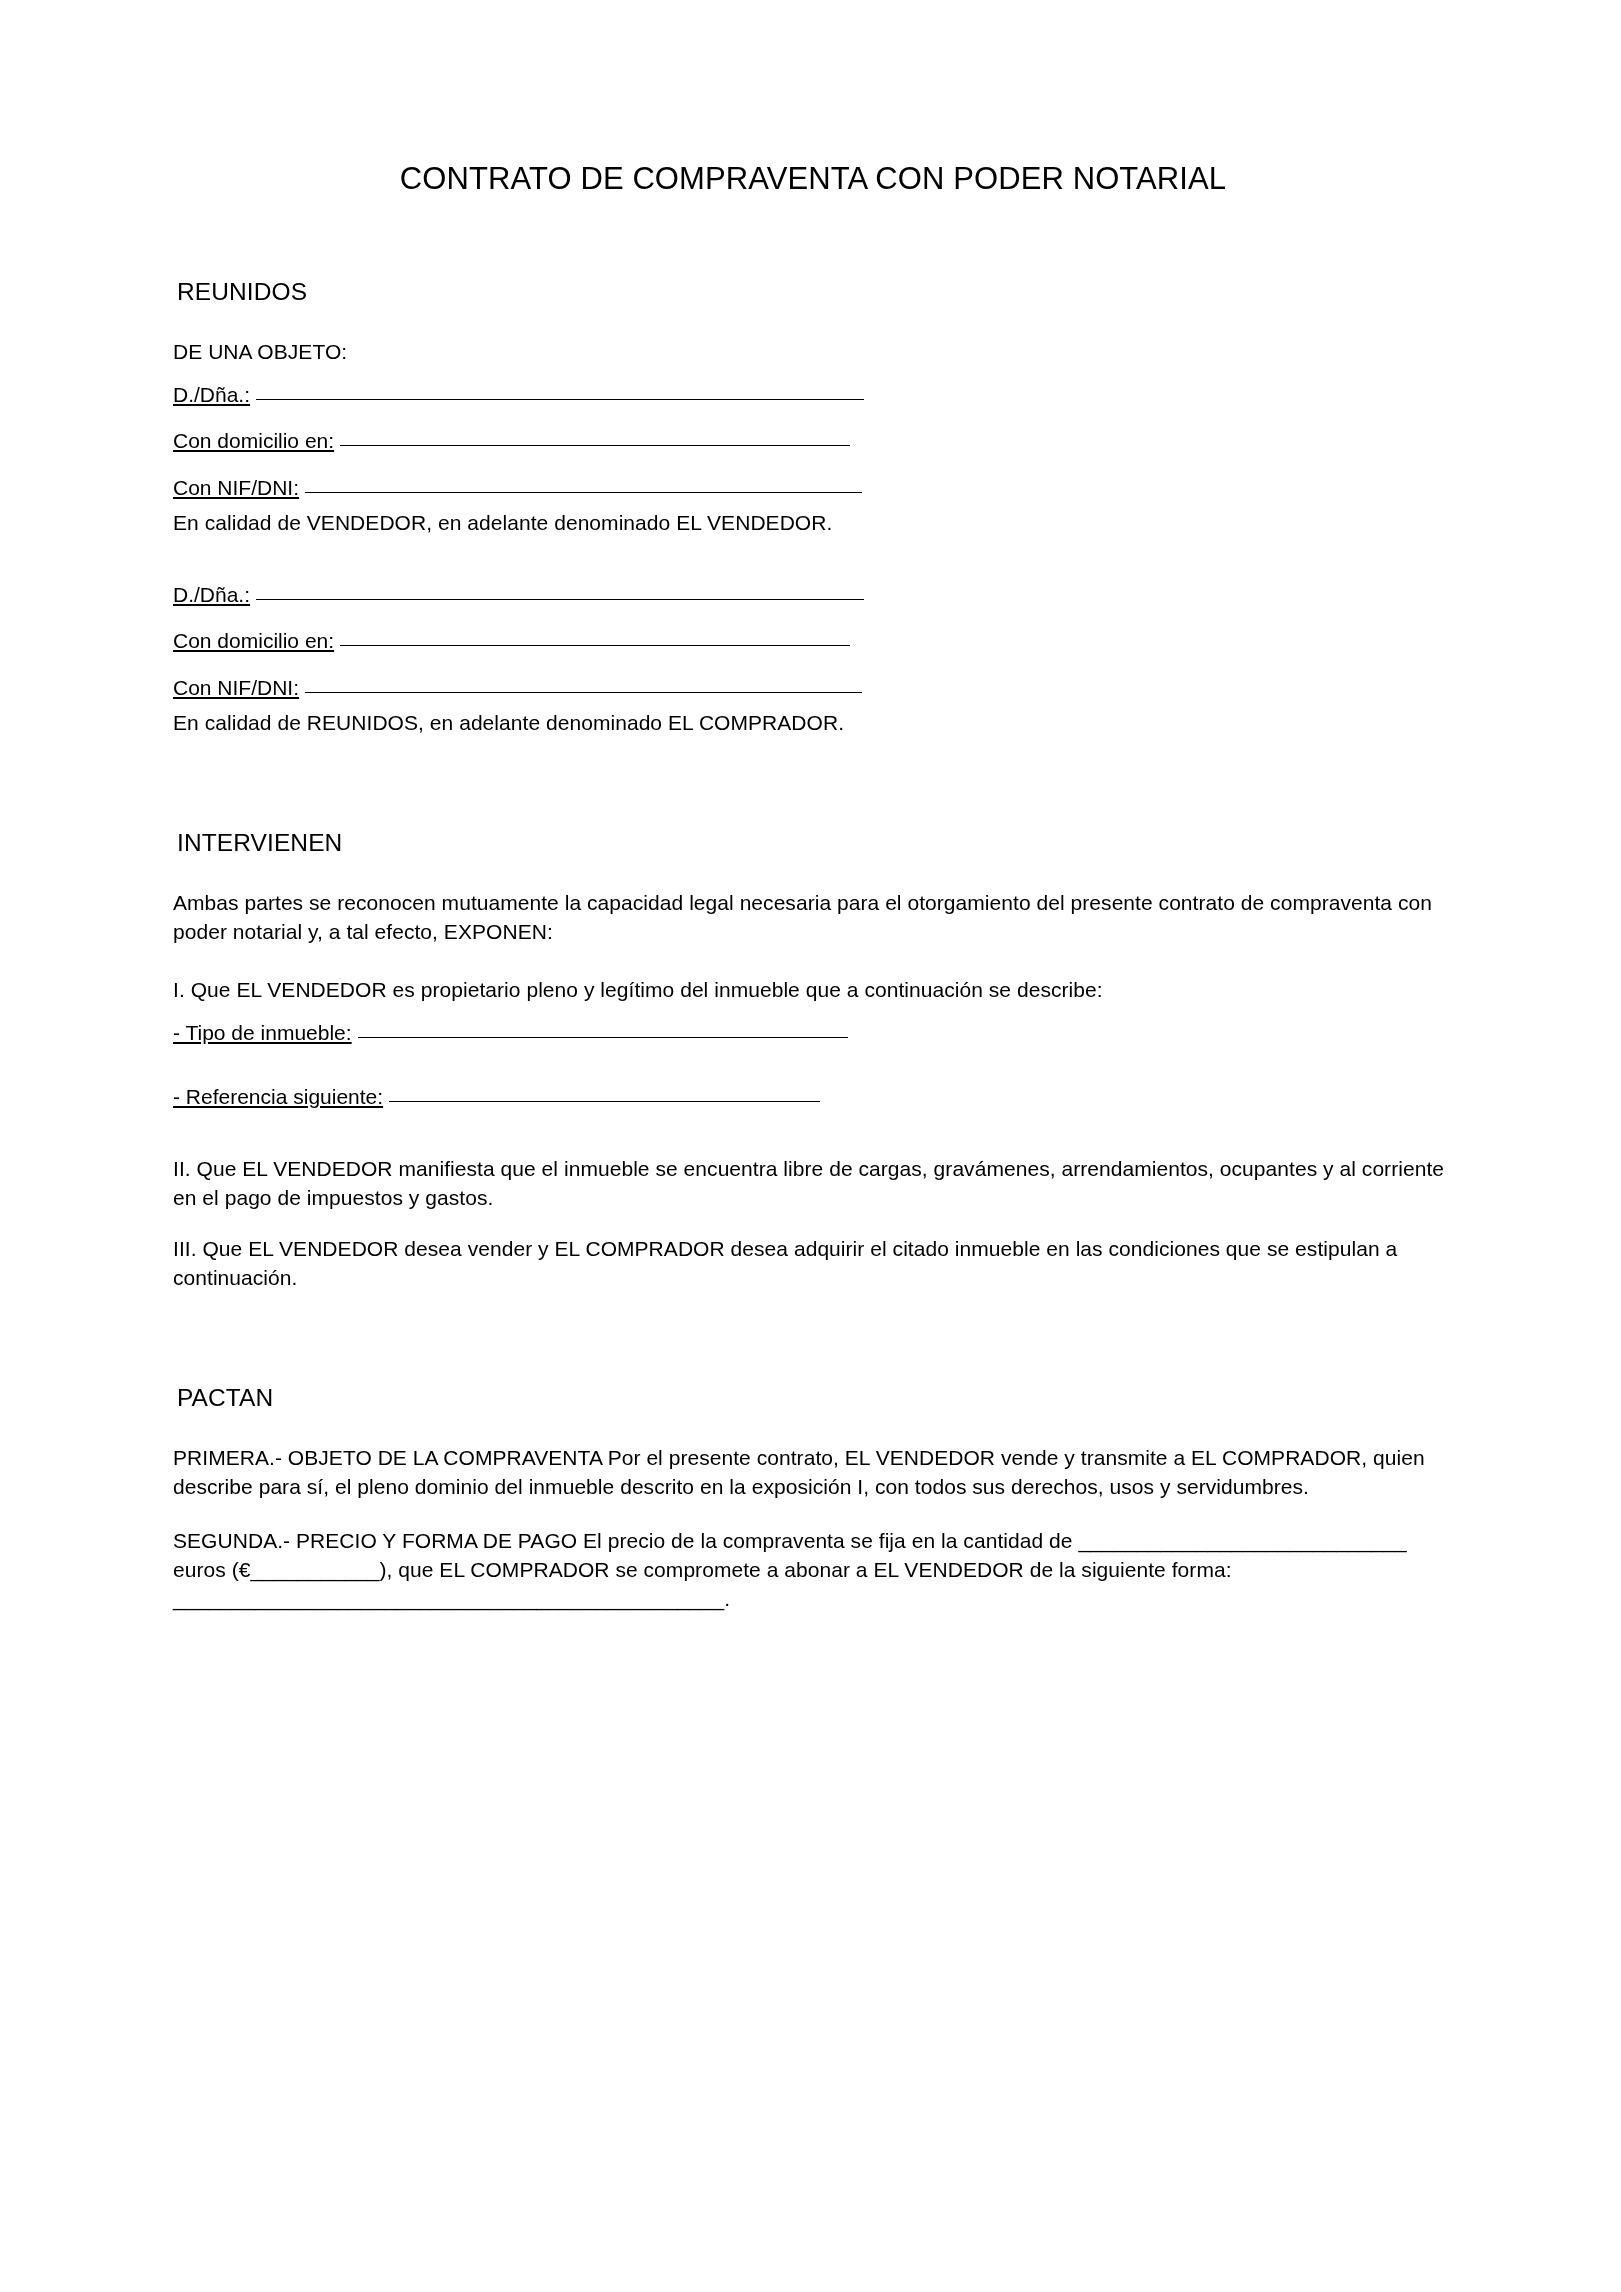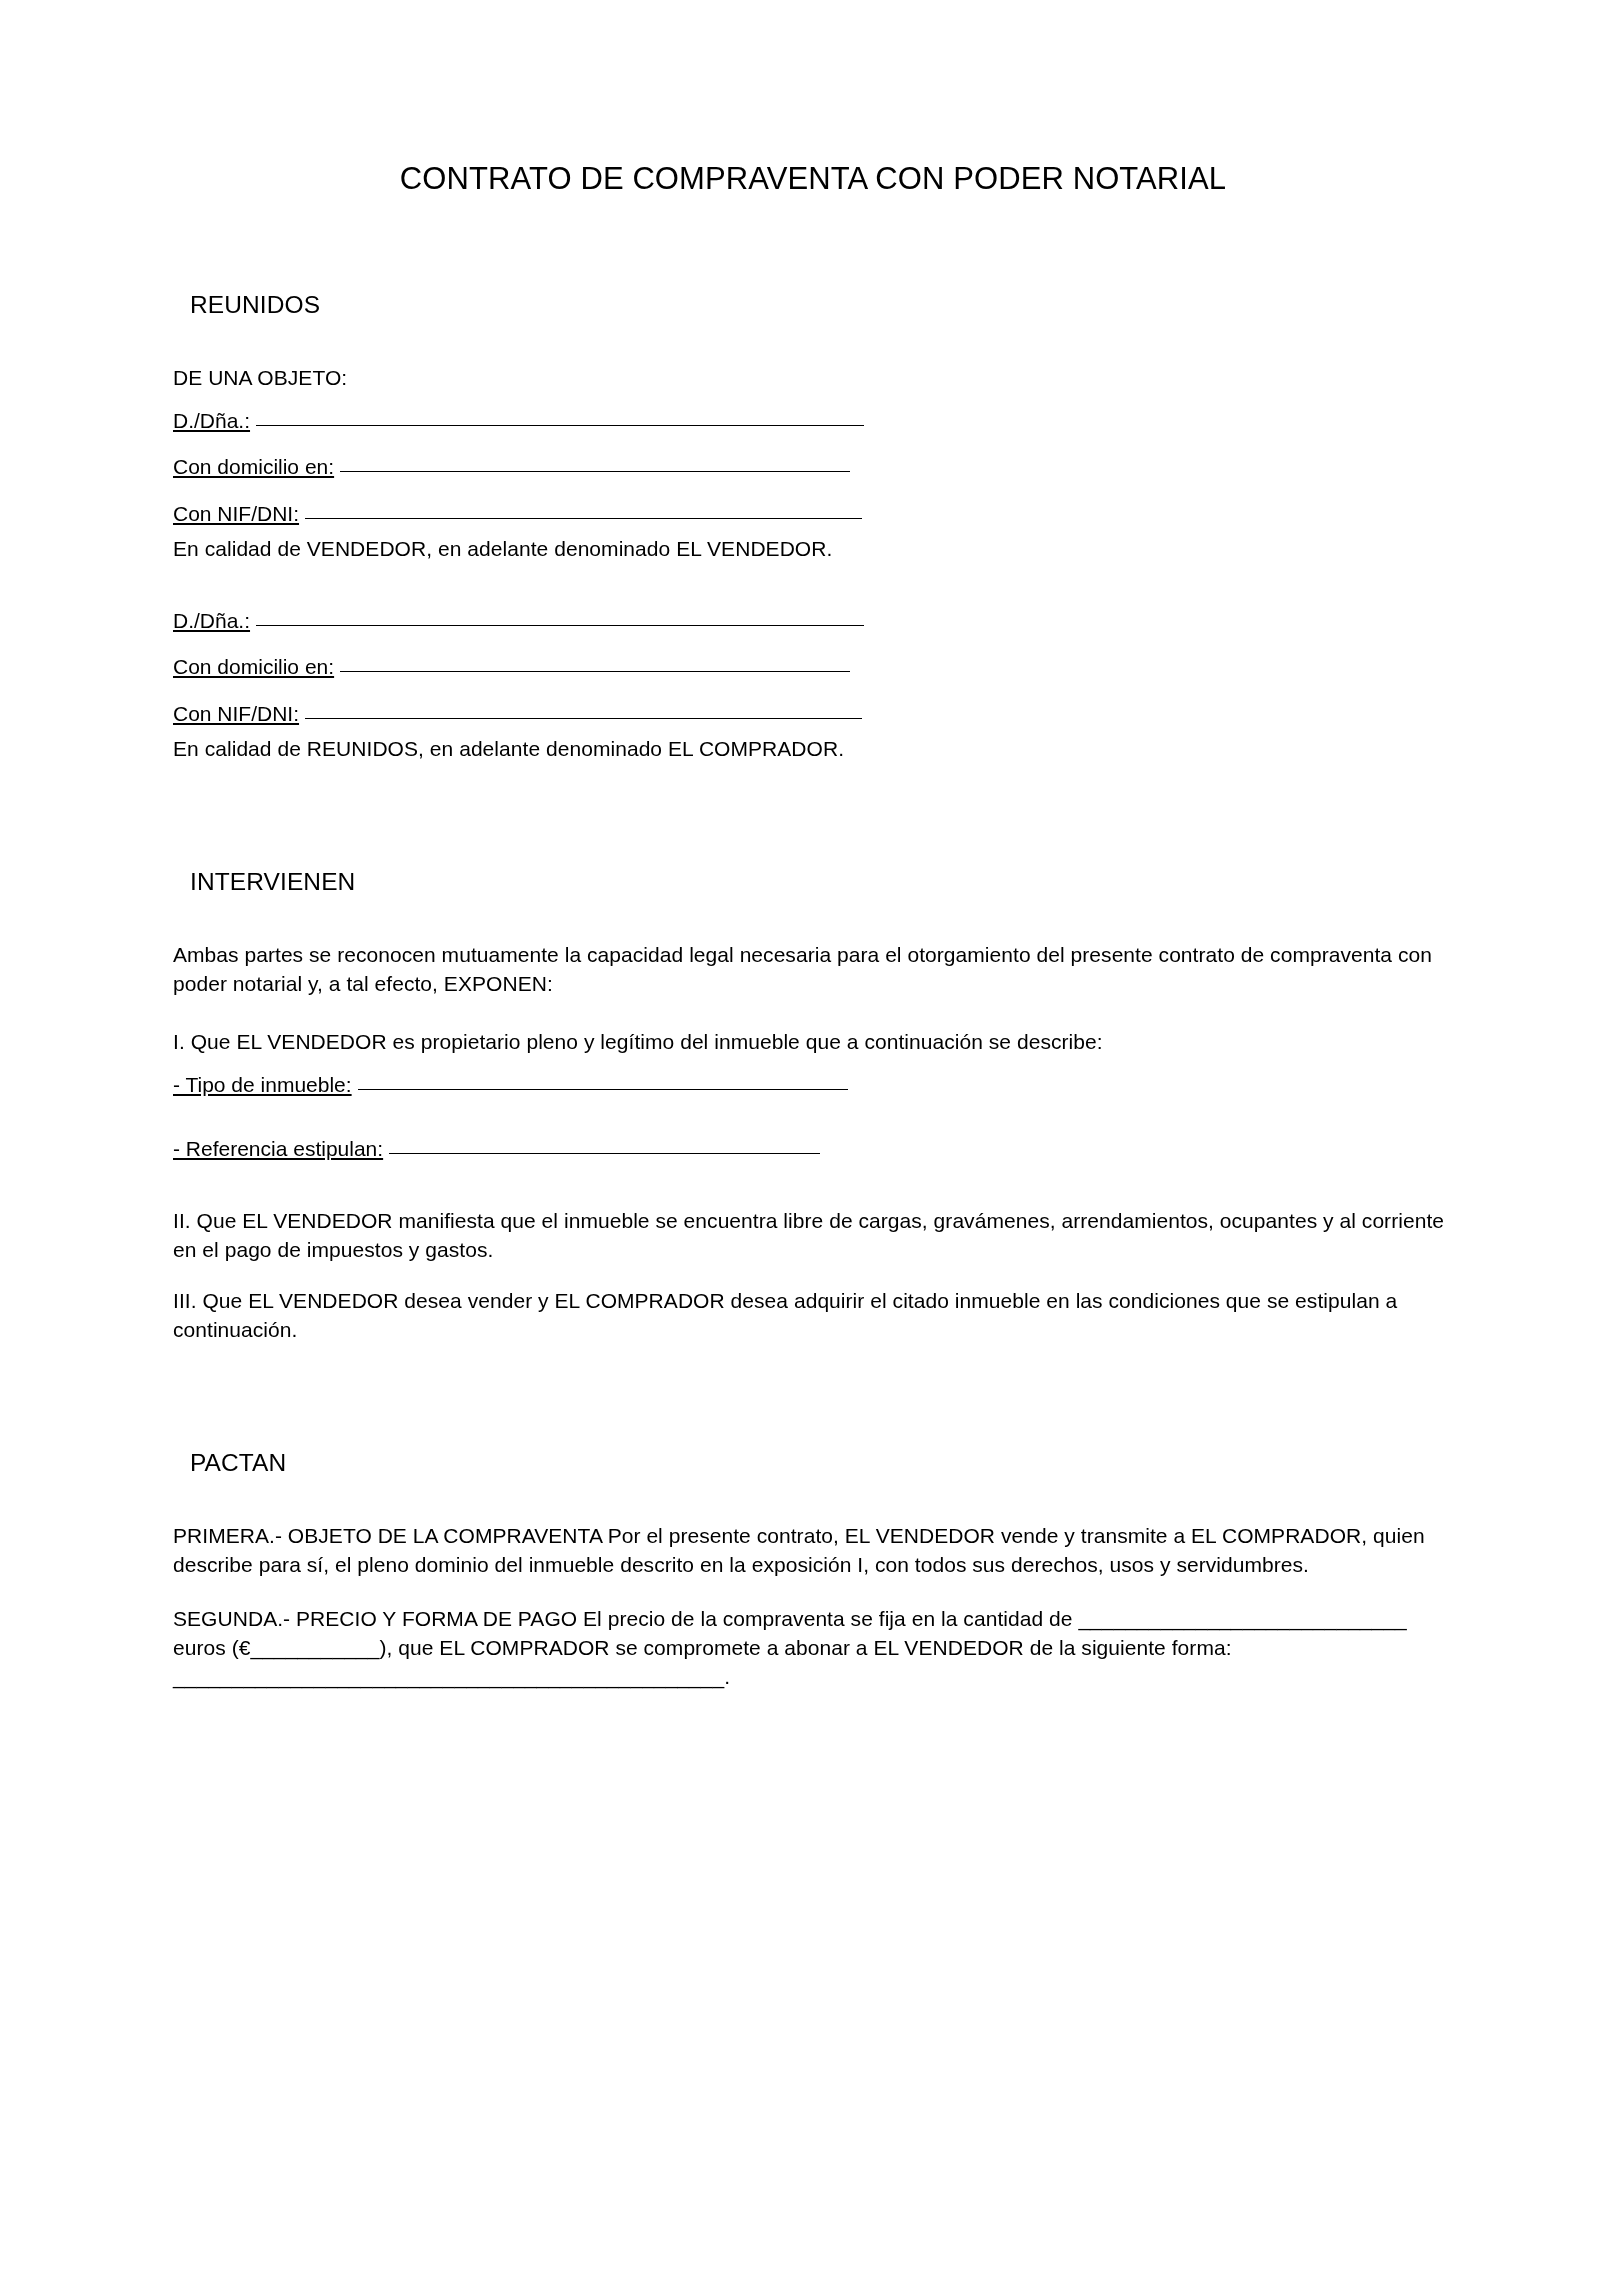--- a/index.html
+++ b/index.html
@@ -41,21 +41,21 @@
     padding-top: 160px;
     letter-spacing: 0.1px;
     white-space: nowrap;
   }
 
   
   .section-heading {
     font-size: 24.5px;
     font-weight: 400;
     line-height: 1.3;
-    margin: 17px;
+    margin: 4px;
     letter-spacing: 0.1px;
   }
 
   
   .para {
     font-size: 21px;
     font-weight: 400;
     line-height: 29px;
     margin: 0;
     text-align: left;
@@ -174,21 +174,21 @@
     <div class="field-row">
       <span class="field-label">- Tipo de inmueble:</span><span class="field-rule" style="width: 490px;"></span>
     </div>
 
     <div class="sp-18"></div>
 
 
     <div class="sp-18"></div>
 
     <div class="field-row">
-      <span class="field-label">- Referencia estipulan:</span><span class="field-rule" style="width: 431px;"></span>
+      <span class="field-label">- Referencia siguiente:</span><span class="field-rule" style="width: 431px;"></span>
     </div>
 
     <div class="sp-18"></div>
 
 
     <div class="sp-26"></div>
 
     <p class="para">II. Que EL VENDEDOR manifiesta que el inmueble se encuentra libre de cargas, gravámenes, arrendamientos, ocupantes y al corriente en el pago de impuestos y gastos.</p>
 
     <div class="sp-22"></div>

